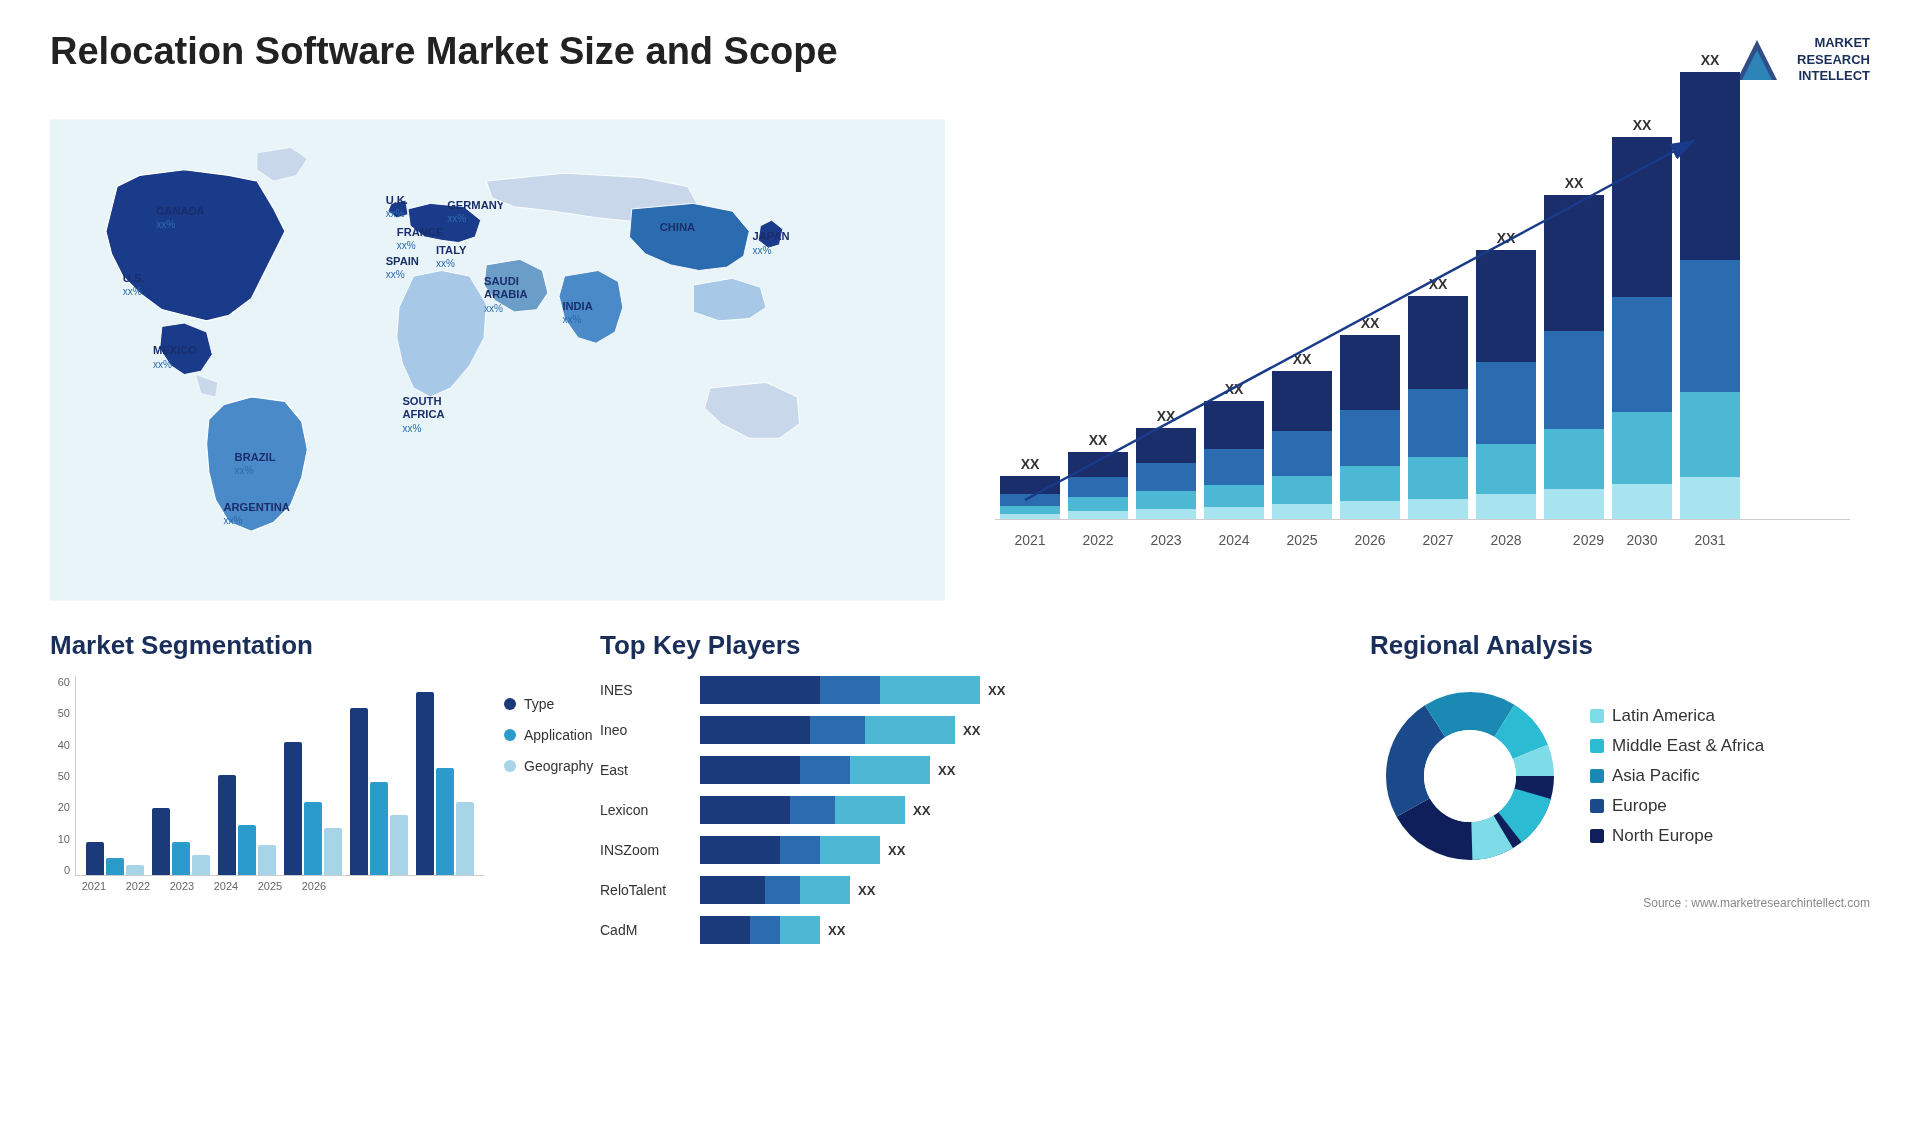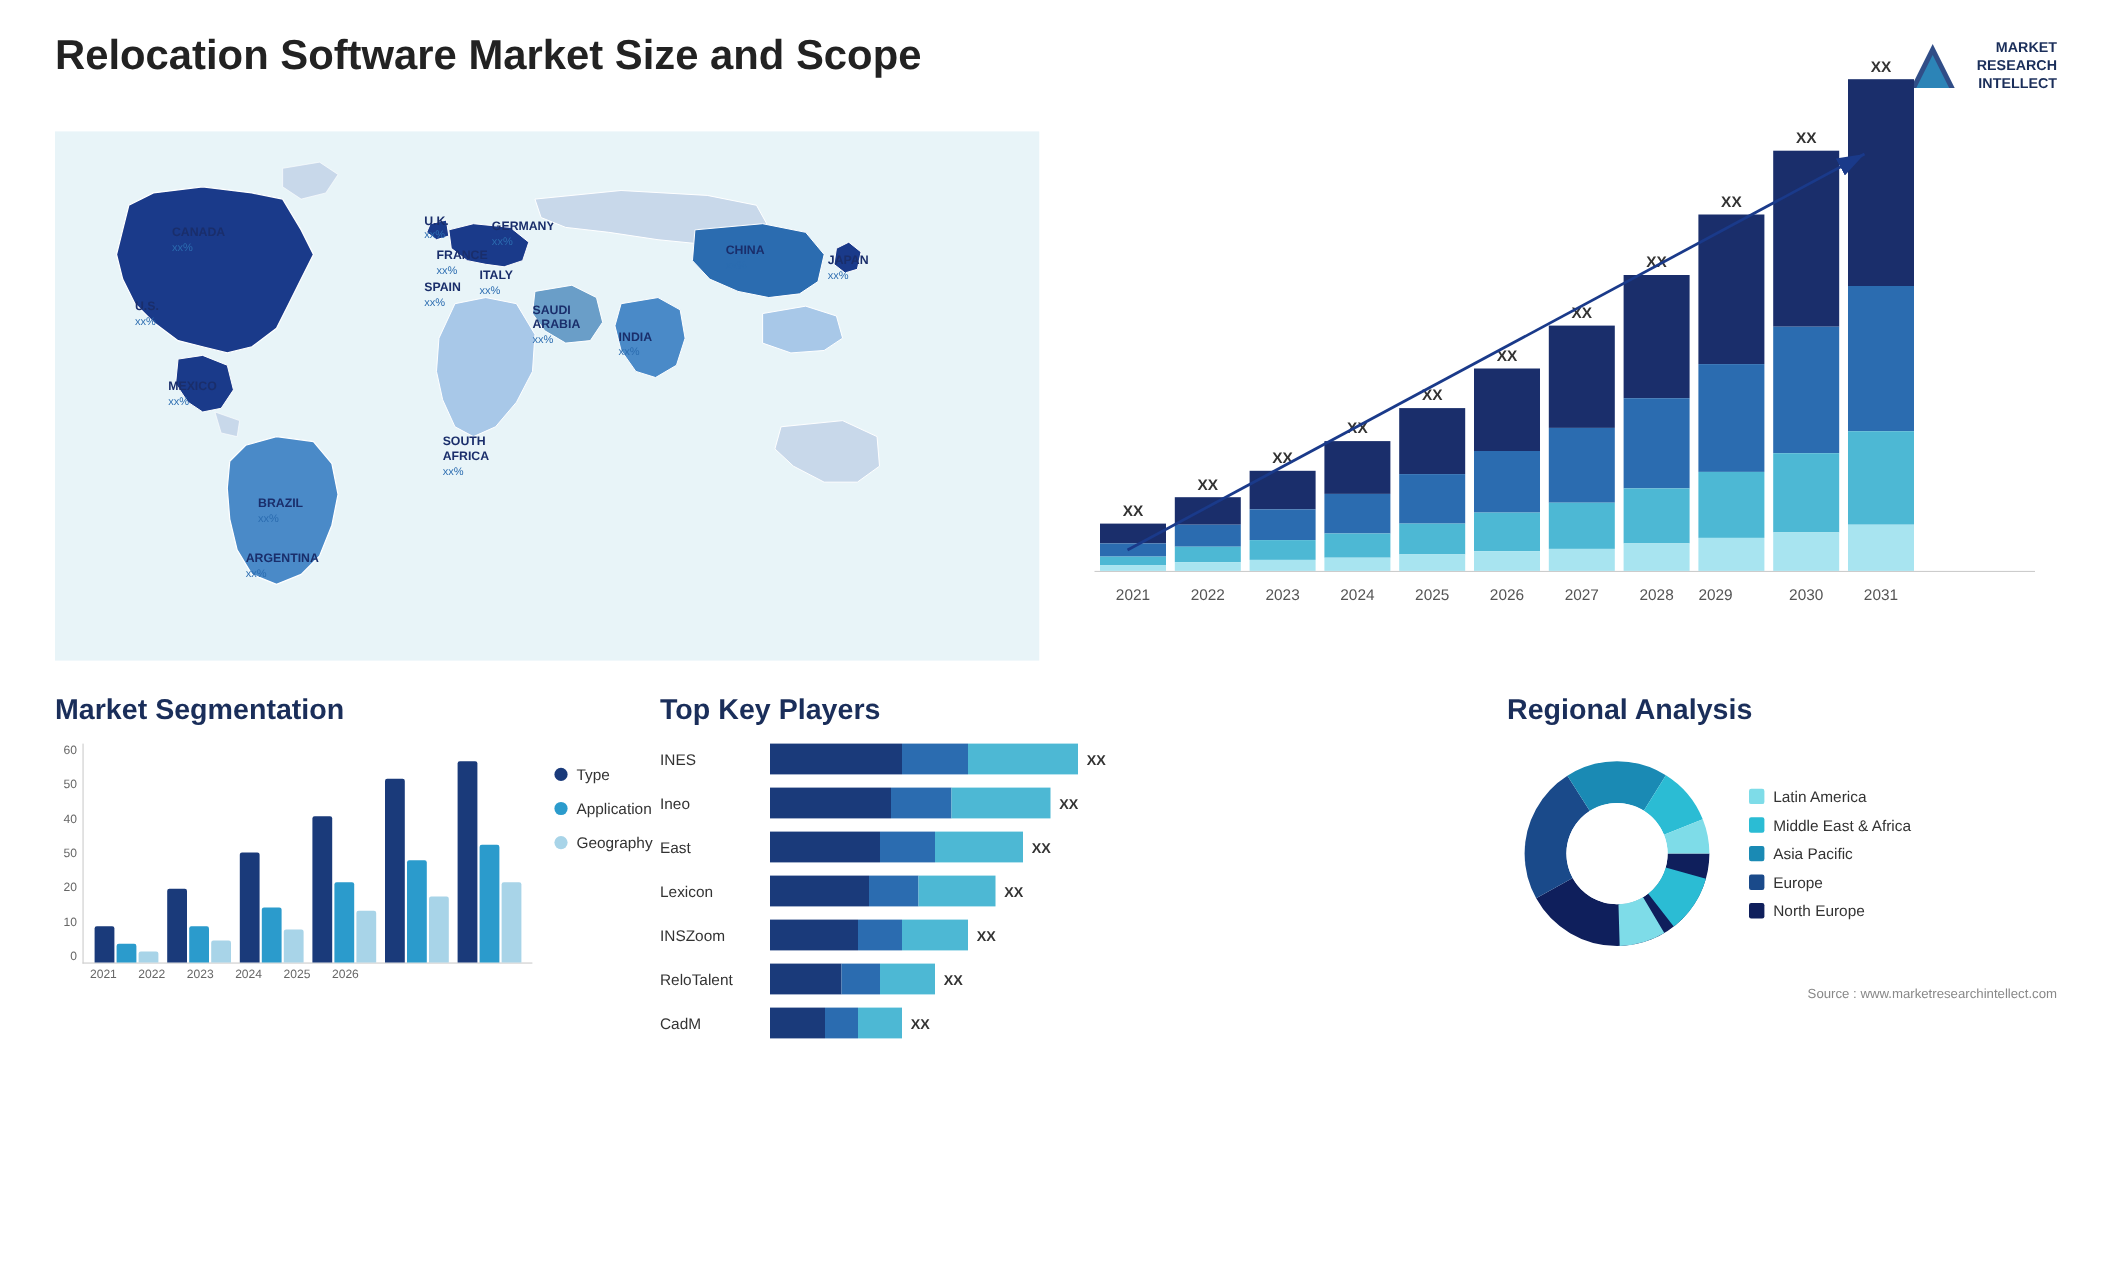--- a/index.html
+++ b/index.html
@@ -199,21 +199,21 @@
     .regional-legend {
       display: flex;
       flex-direction: column;
       gap: 10px;
     }
 
     .regional-legend-item {
       display: flex;
       align-items: center;
       gap: 8px;
-      font-size: 14px;
+      font-size: 17px;
       color: #333;
     }
 
     .regional-dot {
       width: 14px;
       height: 14px;
       border-radius: 2px;
       flex-shrink: 0;
     }
 
@@ -504,21 +504,21 @@
 
         <div style="display: flex; gap: 8px; margin-top: 6px; padding: 0 5px;">
           <div class="bar-x-label" style="width:60px;text-align:center;">2021</div>
           <div class="bar-x-label" style="width:60px;text-align:center;">2022</div>
           <div class="bar-x-label" style="width:60px;text-align:center;">2023</div>
           <div class="bar-x-label" style="width:60px;text-align:center;">2024</div>
           <div class="bar-x-label" style="width:60px;text-align:center;">2025</div>
           <div class="bar-x-label" style="width:60px;text-align:center;">2026</div>
           <div class="bar-x-label" style="width:60px;text-align:center;">2027</div>
           <div class="bar-x-label" style="width:60px;text-align:center;">2028</div>
-          <div class="bar-x-label" style="width:60px;text-align:left;">2029</div>
+          <div class="bar-x-label" style="width:60px;text-align:right;">2029</div>
           <div class="bar-x-label" style="width:60px;text-align:center;">2030</div>
           <div class="bar-x-label" style="width:60px;text-align:center;">2031</div>
         </div>
       </div>
     </div>
   </div>
 
   <div class="bottom-grid">
 
     <div class="segmentation-section">

